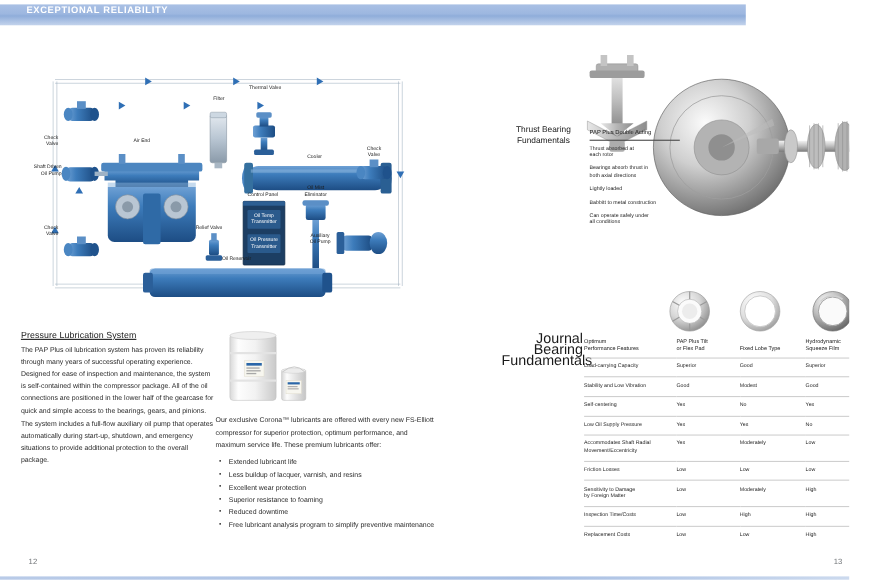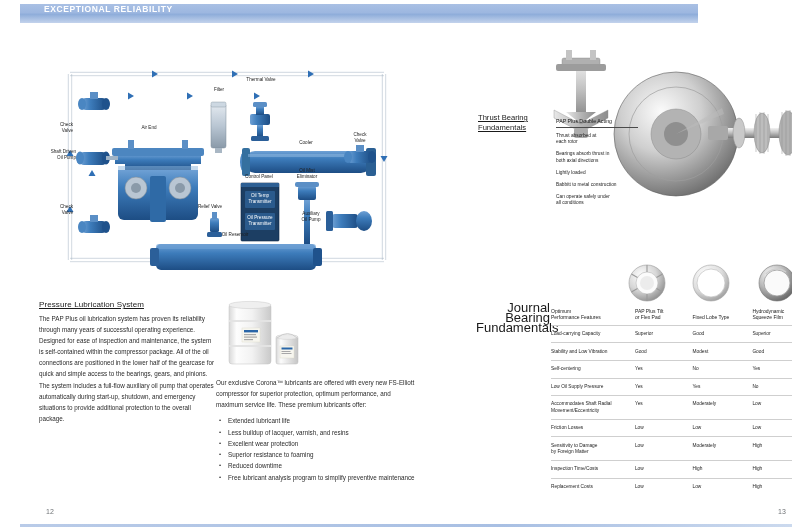--- a/index.html
+++ b/index.html
@@ -10,21 +10,20 @@
   body {
     font-family: "Liberation Sans", sans-serif;
     color: #231f20;
   }
   #page {
     position: relative;
     width: 772px;
     height: 532px;
     background: #ffffff;
     overflow: hidden;
-    margin-left: 20px;
   }
 
   
   #banner {
     position: absolute;
     left: 0; top: 4px;
     width: 678px; height: 19px;
     background: linear-gradient(to bottom, #a9c0e4 0%, #9db7e0 45%, #8fadda 55%, #c3d3ec 100%);
   }
   #banner-title {
@@ -125,25 +124,24 @@
     top: 0;
     color: #2b2b2b;
     font-size: 6px;
   }
 
   
   #thrust-title {
     position: absolute;
     left: 458px; top: 113px;
     width: 72px;
-    text-align: left;
+    text-align: center;
     font-size: 7.6px;
     line-height: 10px;
     color: #1a1a1a;
-    text-decoration: underline;
   }
   #journal-title {
     position: absolute;
     left: 456px; top: 303px;
     width: 74px;
     text-align: right;
     font-size: 13px;
     line-height: 10px;
     color: #1a1a1a;
   }

